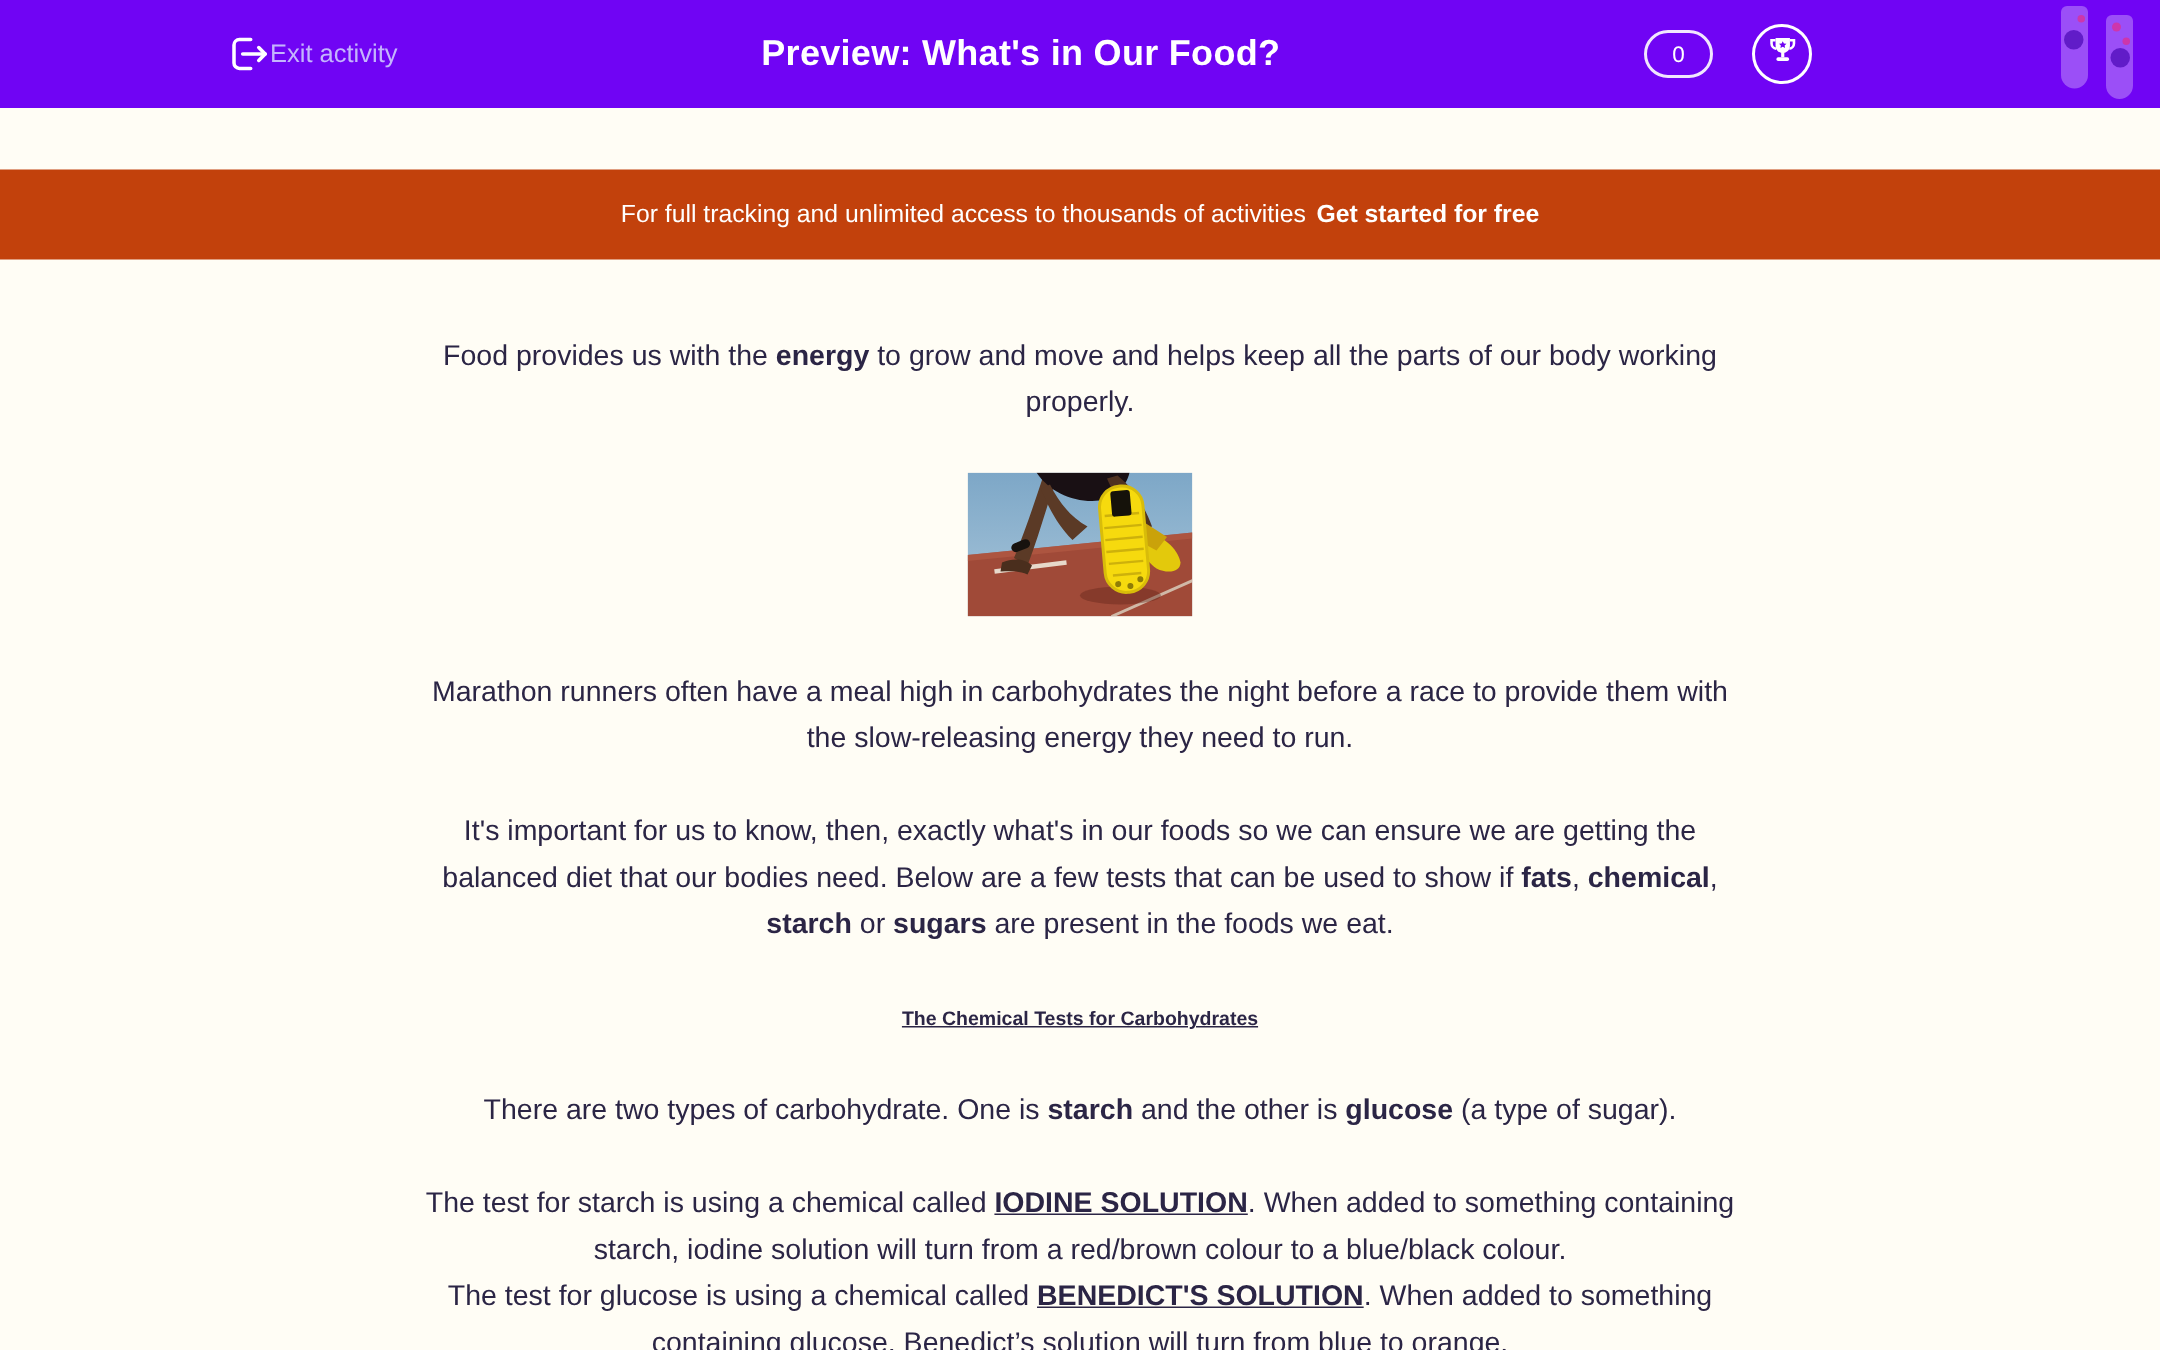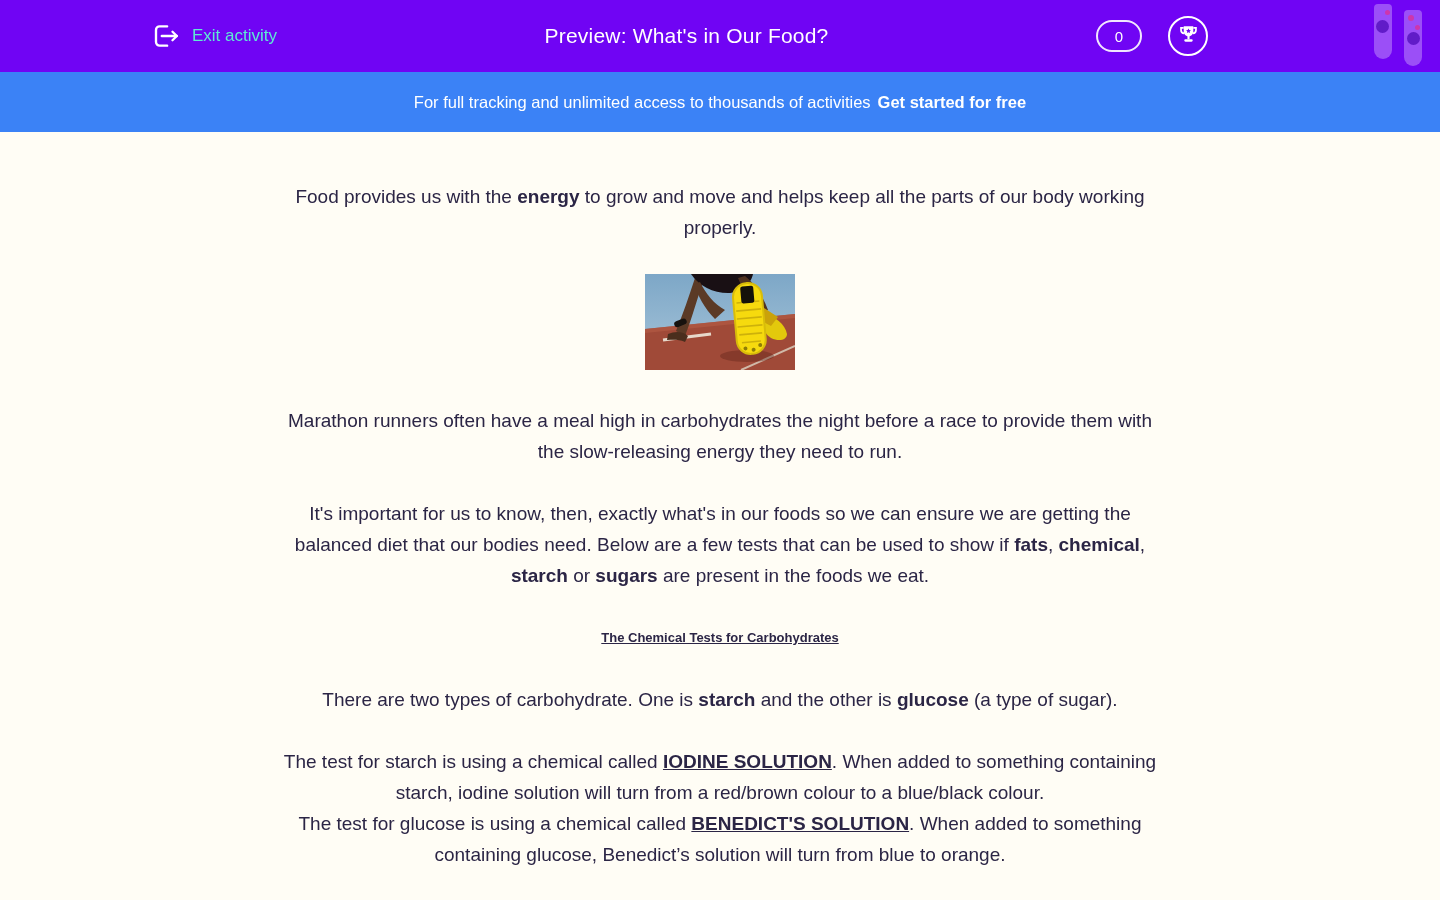--- a/index.html
+++ b/index.html
@@ -10,26 +10,26 @@
   }
   .b{font-weight:700;}
   .u{text-decoration:underline;}
 
   
   .header{
     height:72px;background:#7004f4;color:#fff;
     display:flex;align-items:center;position:relative;
   }
   .exit-btn{
-    display:flex;align-items:center;gap:12px;margin-left:150px;
-    font-size:17px;color:#5eead4;cursor:pointer;white-space:nowrap;
+    display:flex;align-items:center;margin-left:150px;
+    font-size:17px;color:#c4b5fd;cursor:pointer;white-space:nowrap;
   }
   .exit-icon{width:30px;height:30px;display:block;}
   .header-title{
-    flex:1;text-align:center;font-weight:400;font-size:21px;letter-spacing:.2px;
+    flex:1;text-align:center;font-weight:700;font-size:24px;letter-spacing:.2px;
   }
   .header-controls{
     display:flex;align-items:center;gap:26px;margin-right:232px;
   }
   .score-pill{
     min-width:46px;height:32px;border:2px solid rgba(255,255,255,.9);
     border-radius:17px;display:flex;align-items:center;justify-content:center;
     font-size:15px;color:#fff;padding:0 6px;box-sizing:border-box;
   }
   .trophy-btn{
@@ -45,23 +45,24 @@
     border-radius:4px 4px 9px 9px;
   }
   .tube1{left:2px;top:0;height:55px;}
   .tube2{left:32px;top:6px;height:56px;}
   .bubble{position:absolute;border-radius:50%;}
   .bub-dark{background:#4d0bb8;opacity:.75;}
   .bub-pink{background:#d6319f;opacity:.85;}
 
   
   .banner{
-    height:60px;background:#3b82f6;color:#fff;
+    height:60px;background:#c2410c;color:#fff;
     display:flex;align-items:center;justify-content:center;
     font-size:16.5px;
+    margin-top:41px;
   }
   .banner .cta{font-weight:700;margin-left:7px;cursor:pointer;text-align:right;}
 
   
   .main{
     width:1140px;margin:0 auto;padding-top:49px;
     text-align:center;font-size:19px;line-height:31px;
   }
   .para{margin:0 0 31px;white-space:pre-line;}
   .para.tight{margin-bottom:0;}

